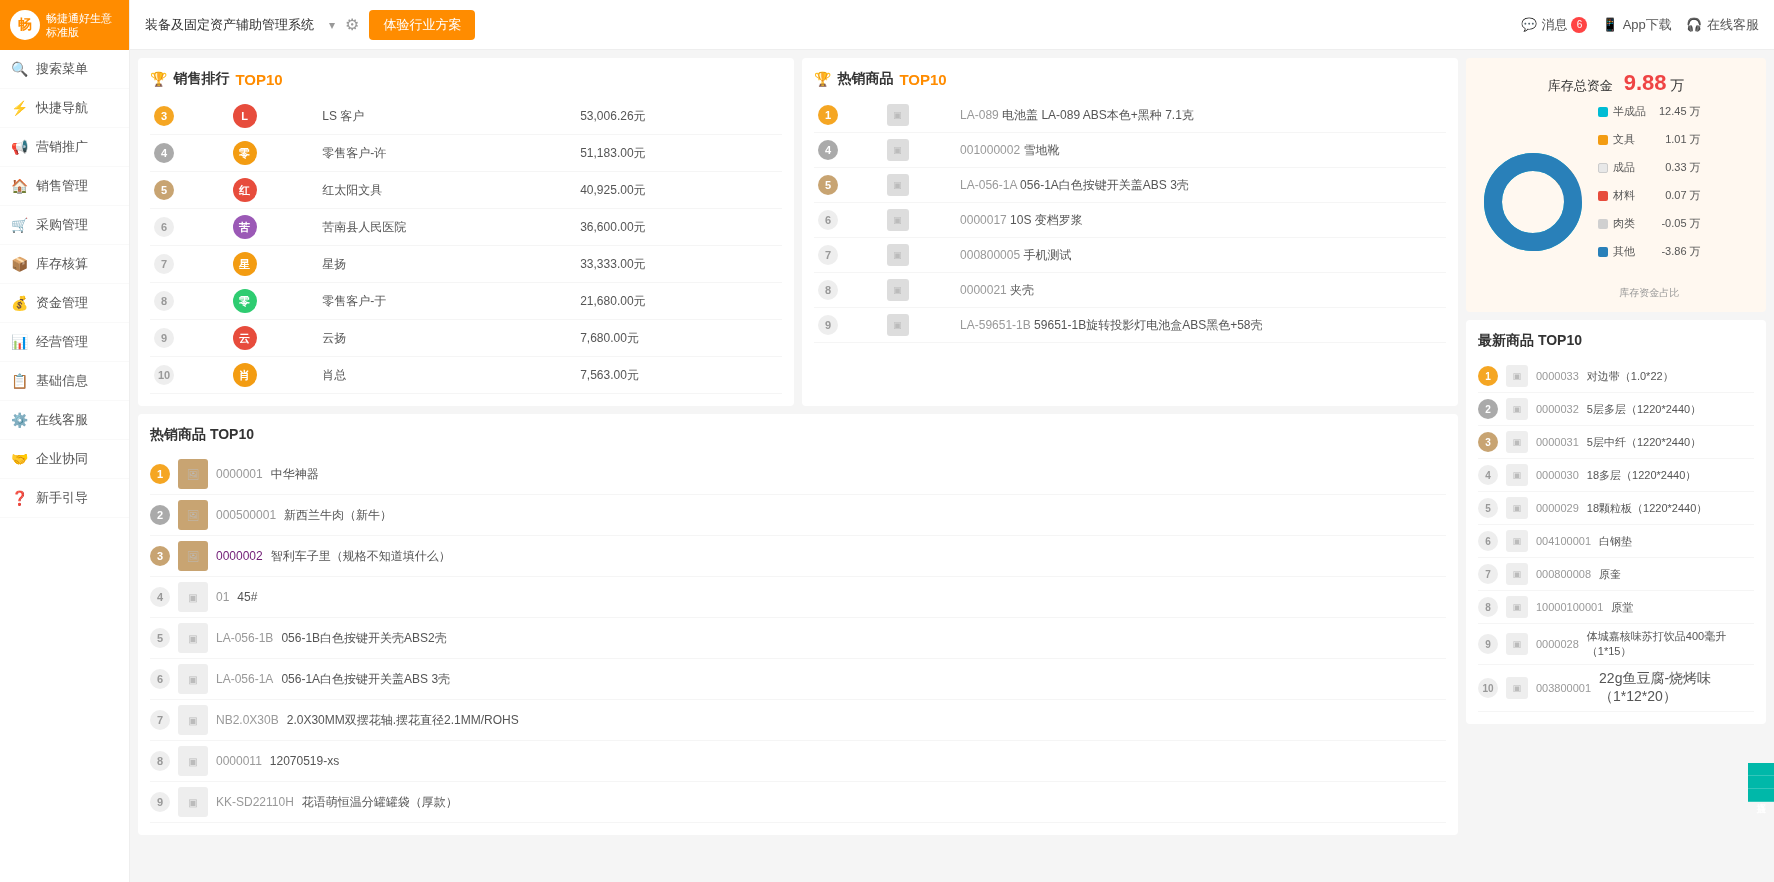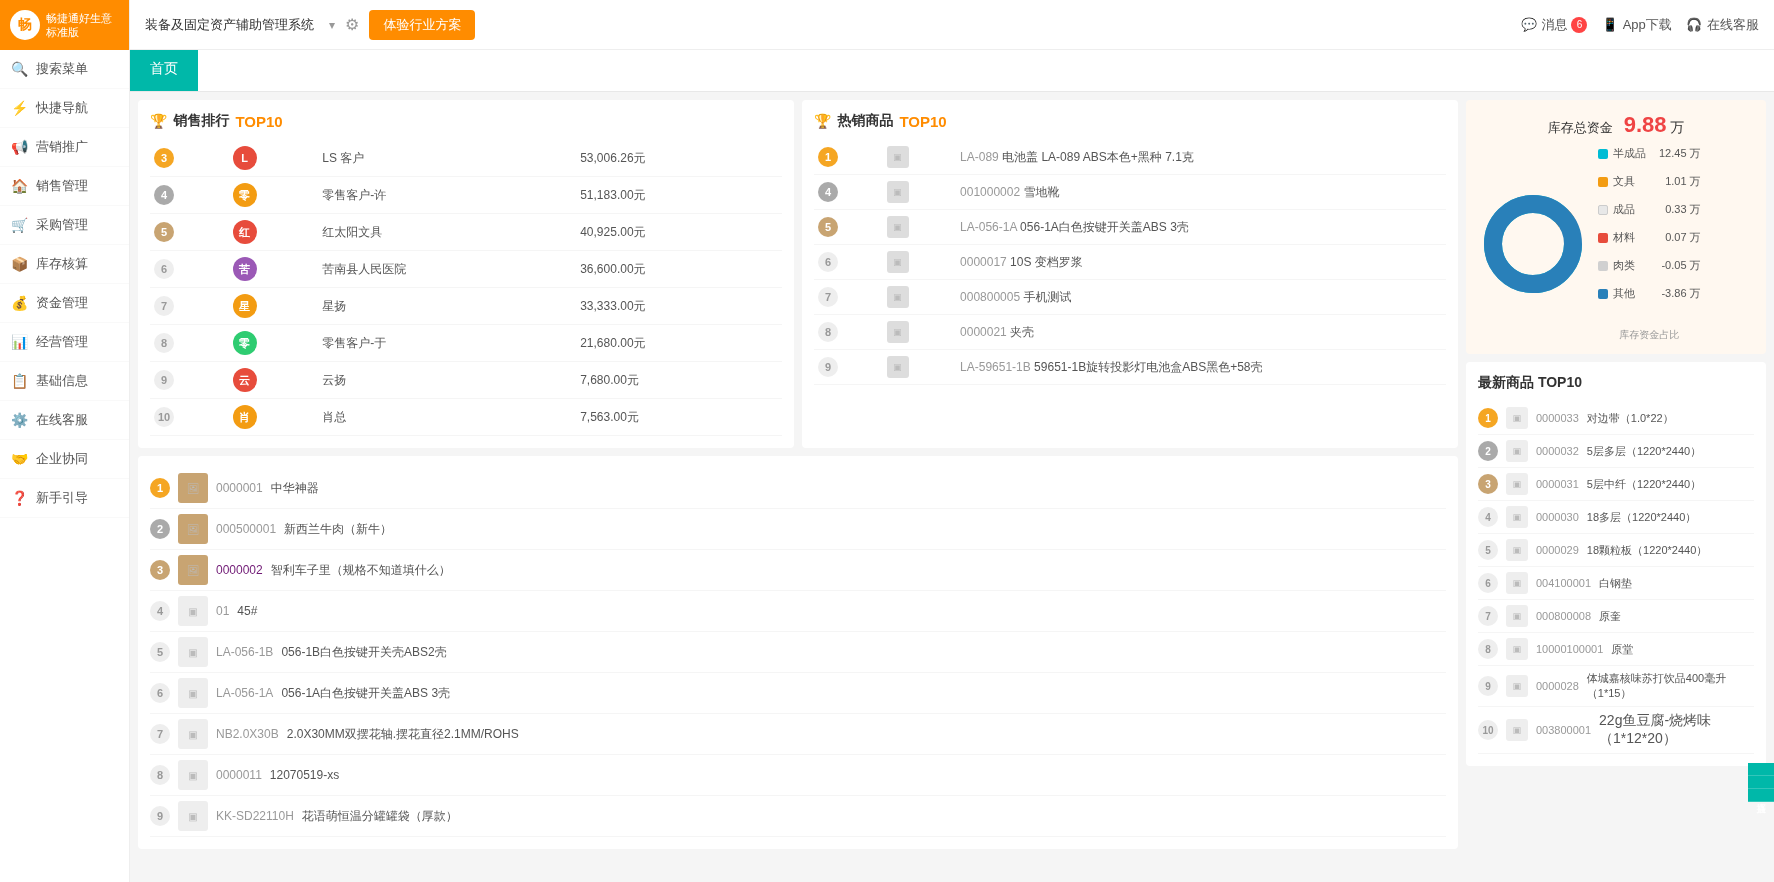--- a/index.html
+++ b/index.html
@@ -407,23 +407,20 @@
         <span>📱</span>
         <span>App下载</span>
       </div>
       <div class="topbar-right-item">
         <span>🎧</span>
         <span>在线客服</span>
       </div>
     </div>
   </div>
 
-  <div class="nav-tabs">
-    <div class="nav-tab active">首页</div>
-  </div>
 
   <div class="content">
 
     <div class="main-panel">
 
       <div class="top-panels">
 
         <div class="card">
           <div class="card-title">
             <span style="color:#f5a623">🏆</span>
@@ -586,20 +583,23 @@
                     <div class="latest-thumb" style="background:#ddd">▣</div>
                   </td>
     <td style="max-width:200px;overflow:hidden;text-overflow:ellipsis;white-space:nowrap"><span style="color:#999">LA-59651-1B</span> 59651-1B旋转投影灯电池盒ABS黑色+58壳</td>
   </tr>
               </tbody>
           </table>
         </div>
       </div>
 
       <div class="card">
+        <div class="card-title">
+          <span>热销商品 TOP10</span>
+        </div>
         <div id="hot-products-list">
             <div class="product-list-item">
     <div class="rank-circle" style="background:#f5a623;color:#fff;min-width:20px">1</div>
     <div class="product-thumb" style="background:#c8a472">🖼</div>
     <span style="color:#999">0000001</span>
     <span>中华神器</span>
   </div>
             <div class="product-list-item">
     <div class="rank-circle" style="background:#aaa;color:#fff;min-width:20px">2</div>
     <div class="product-thumb" style="background:#c8a472">🖼</div>

